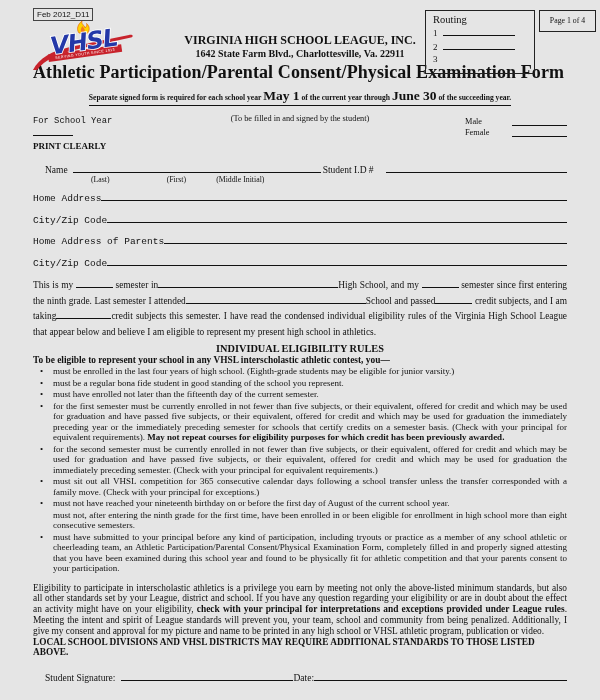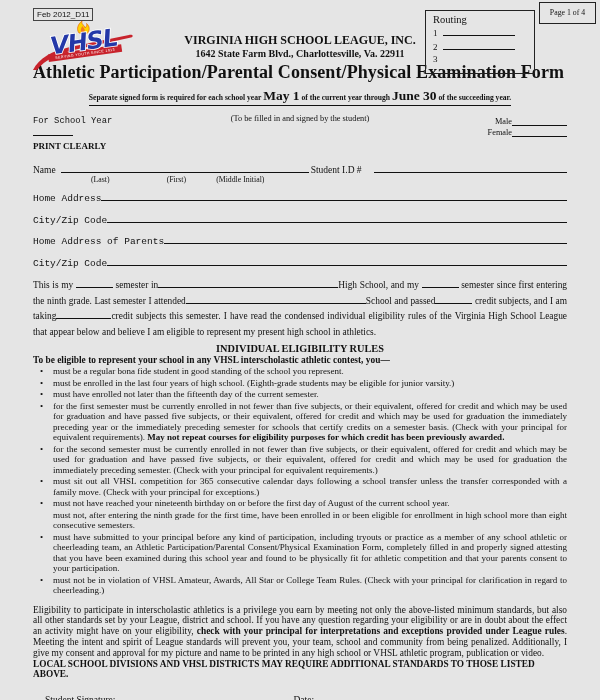--- a/index.html
+++ b/index.html
@@ -24,48 +24,48 @@
   }
   .logo-wrap { position: absolute; left: 32px; top: 20px; width: 104px; height: 52px; }
   .routing-box {
     position: absolute; left: 425px; top: 10px; width: 110px; height: 64px;
     border: 1px solid #222; padding: 3px 6px 0 7px; font-size: 9px;
   }
   .routing-title { font-size: 10.5px; }
   .routing-row { display: flex; align-items: baseline; line-height: 12px; }
   .routing-row .blank { width: 72px; margin-left: 5px; height: 11px; }
   .pagebox {
-    position: absolute; left: 539px; top: 2px; width: 57px; height: 22px;
+    position: absolute; left: 539px; top: 10px; width: 57px; height: 22px;
     border: 1px solid #222; font-size: 7.8px; text-align: center; padding-top: 5px;
   }
   .org-block { text-align: center; padding-top: 25px; font-weight: bold; }
   .org-name { font-size: 12px; }
   .org-addr { font-size: 10px; }
 
   .main-title { text-align: left; font-weight: bold; font-size: 18px; margin-top: 3px; letter-spacing: .1px; }
   .subtitle-row { text-align: center; margin-top: 3px; }
   .subtitle-inner { display: inline-block; border-bottom: 1.4px solid #111; font-weight: bold; font-size: 7.6px; padding-bottom: 1px; }
   .subtitle-inner .bigdate { font-size: 13.5px; }
 
   
   .part-row { display: flex; margin-top: 7px; }
   .part-left { width: 120px; font-size: 8.8px; padding-top: 3px; font-family: Liberation Mono, monospace; }
   .part-left .blank { width: 40px; }
   .part-center { flex: 1; text-align: center; }
   .part-title { font-weight: bold; font-size: 12.3px; }
   .part-sub { font-size: 8.3px; margin-top: 1px; }
   .part-right { width: 120px; font-size: 8.3px; padding-top: 3px; }
-  .part-right .g-row { display: flex; justify-content: flex-end; padding-left: 18px; line-height: 11px; }
+  .part-right .g-row { display: flex; justify-content: space-between; padding-left: 18px; line-height: 11px; }
   .part-right .blank { width: 55px; }
   .print-clearly { font-weight: bold; font-size: 9px; margin-top: 2px; }
 
   
   .frow { display: flex; align-items: baseline; font-size: 9.5px; }
   .frow .lbl { white-space: nowrap; }
-  .name-row { margin-top: 12px; }
+  .name-row { margin-top: 12px; margin-left: 12px; }
   .name-line { width: 248px; margin-left: 5px; border-bottom: 1px solid #111; height: 10px; }
   .sid-gap { margin-left: 2px; }
   .sid-line { margin-left: 12px; }
   .sublabels { font-size: 7.8px; line-height: 10px; }
   .sublabels span { display: inline-block; }
   .sub-last { margin-left: 58px; }
   .sub-first { margin-left: 57px; }
   .sub-mid { margin-left: 30px; }
   .addr-row { margin-top: 6px; line-height: 14.5px; font-family: Liberation Mono, monospace; }
   .dob-line { width: 120px; border-bottom: 1px solid #111; height: 10px; }
@@ -203,30 +203,29 @@
     <span>semester in</span><span class="blank b-lg"></span><span>High School, and my</span>
     <span class="blank b-sm"></span>
     <span>semester since first entering the ninth grade.  Last semester I attended</span><span class="blank b-lg"></span><span>School and passed</span><span class="blank b-sm"></span>
     <span>credit subjects, and I am taking</span><span class="blank b-md"></span><span>credit subjects this semester.  I have read the condensed individual eligibility rules of the Virginia High School League that appear below and believe I am eligible to represent my present high school in athletics.</span>
   </div>
 
   <div class="rules-title">INDIVIDUAL ELIGIBILITY RULES</div>
   <div class="rules-intro">To be eligible to represent your school in any VHSL interscholastic athletic contest, you—</div>
 
   <ul class="rules">
+    <li><span>must be enrolled in the last four years of high school.  (Eighth-grade students may be eligible for junior varsity.)</span></li>
     <li><span>must be a regular bona fide student in good standing of the school you represent.</span></li>
-    <li><span>must be enrolled in the last four years of high school.  (Eighth-grade students may be eligible for junior varsity.)</span></li>
     <li><span>must have enrolled not later than the fifteenth day of the current semester.</span></li>
     <li><span>for the first semester must be currently enrolled in not fewer than five subjects, or their equivalent, offered for credit and which may be used  for graduation and have passed five subjects, or their equivalent, offered for credit and which may be used for graduation the immediately preceding year or the immediately preceding semester for schools that certify credits on a semester basis.  (Check with your principal for equivalent requirements).</span> <span class="rule-bold">May not repeat courses for eligibility purposes for which credit has been previously awarded.</span></li>
     <li><span>for the second semester must be currently enrolled in not fewer than five subjects, or their equivalent, offered for credit and which may be used for graduation and have passed five subjects, or their equivalent, offered for credit and which may be used for graduation the immediately preceding semester.  (Check with your principal for equivalent requirements.)</span></li>
     <li><span>must sit out all VHSL competition for 365 consecutive calendar days following a school transfer unless the transfer corresponded with a family move.  (Check with your principal for exceptions.)</span></li>
     <li><span>must not have reached your nineteenth birthday on or before the first day of August of the current school year.</span></li>
     <li class="no-bullet"><span>must not, after entering the ninth grade for the first time, have been enrolled in or been eligible for enrollment in high school more than eight consecutive semesters.</span></li>
     <li><span>must have submitted to your principal before any kind of participation, including tryouts or practice as a member of any school athletic or cheerleading team, an Athletic Participation/Parental Consent/Physical Examination Form, completely filled in and properly signed attesting that you have been examined during this school year and found to be physically fit for athletic competition and that your parents consent to your participation.</span></li>
-    <li><span>must not be in violation of VHSL Amateur, Awards, All Star or  College Team Rules. (Check with your principal for clarification in regard to cheerleading.)</span></li>
   </ul>
 
   <div class="closing">
     <span>Eligibility to participate in interscholastic athletics is a privilege you earn by meeting not only the above-listed minimum standards, but also all other standards set by your League, district and school.  If you have any question regarding your eligibility or are in doubt about the effect an activity might have on your eligibility, </span><span class="rule-bold">check with your principal for interpretations and exceptions provided under League rules</span><span>.  Meeting the intent and spirit of League standards will prevent you, your team, school and community from being penalized.  Additionally, I give my consent and approval for my picture and name to be printed in any high school or VHSL athletic program, publication or video.</span>
   </div>
   <div class="local-line">LOCAL SCHOOL DIVISIONS AND VHSL DISTRICTS MAY REQUIRE ADDITIONAL STANDARDS TO THOSE LISTED ABOVE.</div>
 
   <div class="sig-row">
     <span class="lbl">Student Signature:</span>
     <span class="sig-line"></span>

